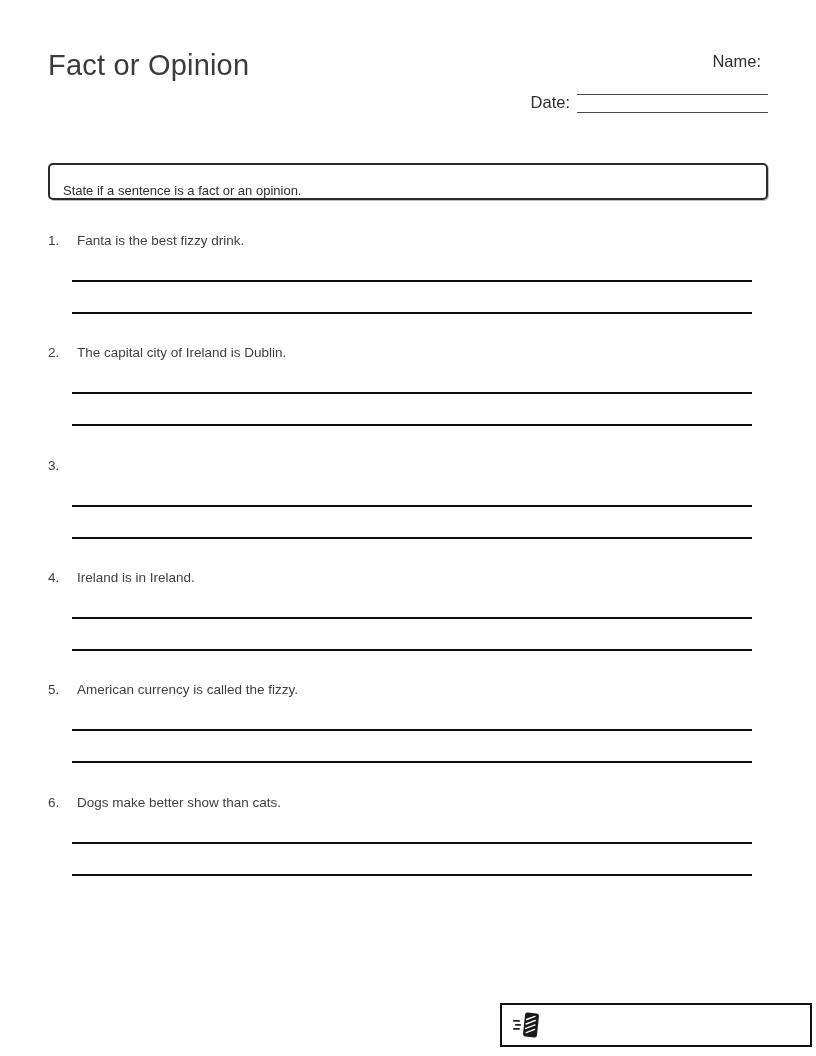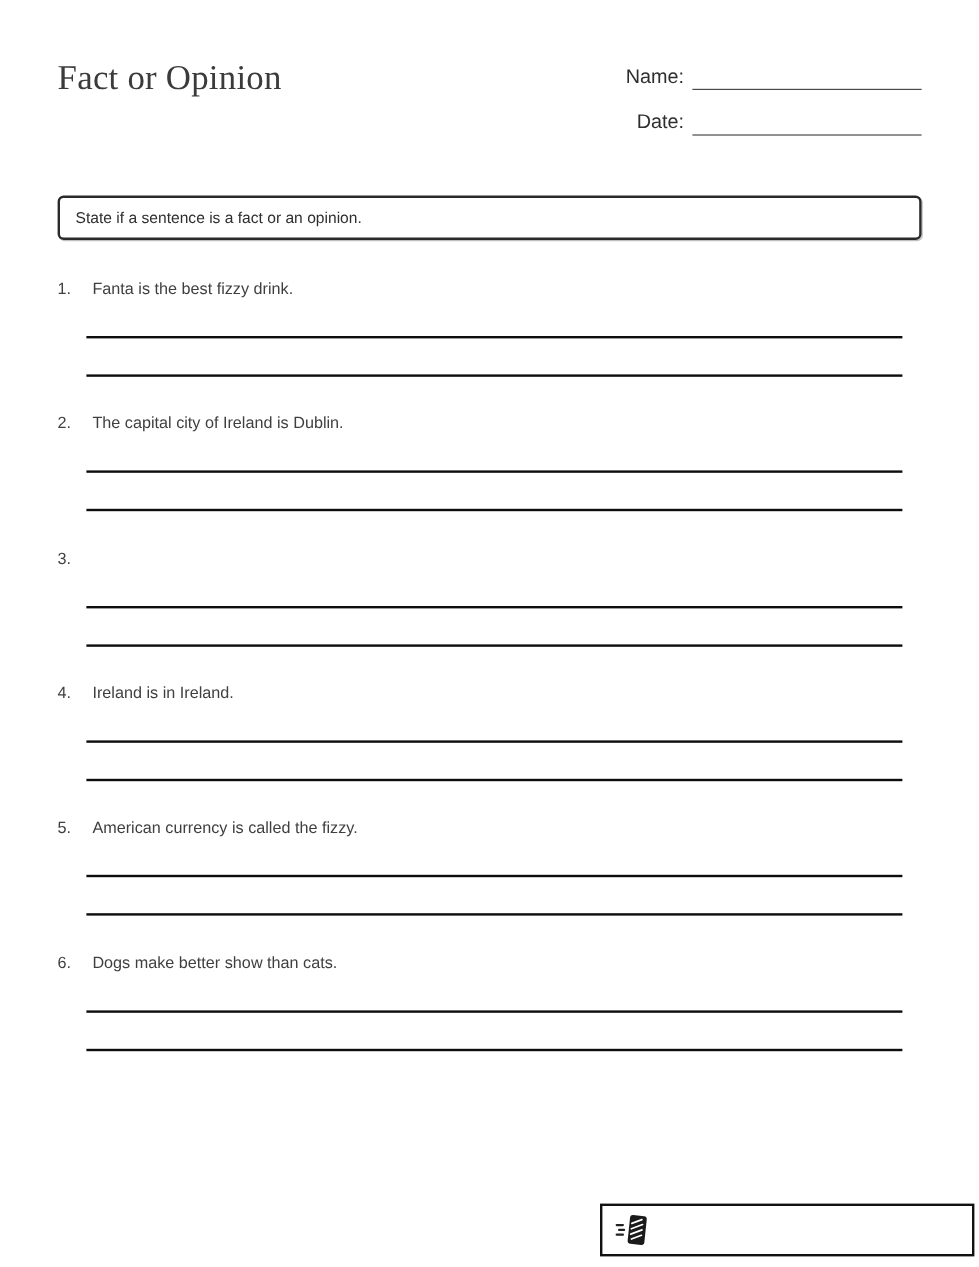--- a/index.html
+++ b/index.html
@@ -14,28 +14,27 @@
     overflow: hidden;
   }
   .page-title {
     position: absolute;
     left: 48px;
     top: 49px;
     font-size: 29px;
     font-weight: 300;
     letter-spacing: 0.2px;
     color: #3b3b3b;
-    font-family: Liberation Serif, serif;
   }
   .field-row {
     position: absolute;
     display: flex;
     align-items: flex-end;
   }
-  .field-row.name-row { top: 52px; right: 48px; }
+  .field-row.name-row { top: 52px; right: 48px; flex-direction: column; }
   .field-row.date-row { top: 90px; right: 48px; }
   .field-label {
     font-size: 16.5px;
     color: #2e2e2e;
     padding-bottom: 1px;
     margin-right: 7px;
   }
   .field-line {
     width: 191px;
     height: 23px;
@@ -43,21 +42,21 @@
   }
   .instructions-box {
     position: absolute;
     left: 48px;
     top: 163px;
     width: 720px;
     height: 37px;
     border: 2px solid #2a2a2a;
     border-radius: 5px;
     display: flex;
-    align-items: center;
+    align-items: flex-end;
     padding-left: 13px;
     box-shadow: 1px 1px 0 rgba(0,0,0,0.25);
   }
   .instructions-text {
     font-size: 13px;
     color: #2f2f2f;
   }
   .question {
     position: absolute;
     left: 48px;

